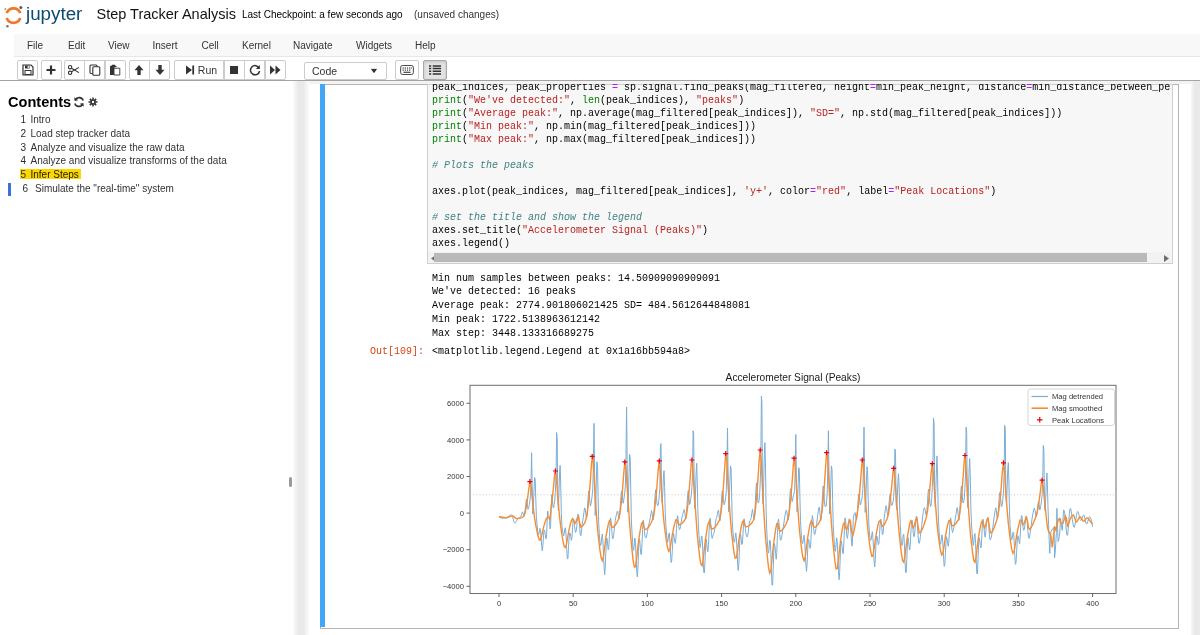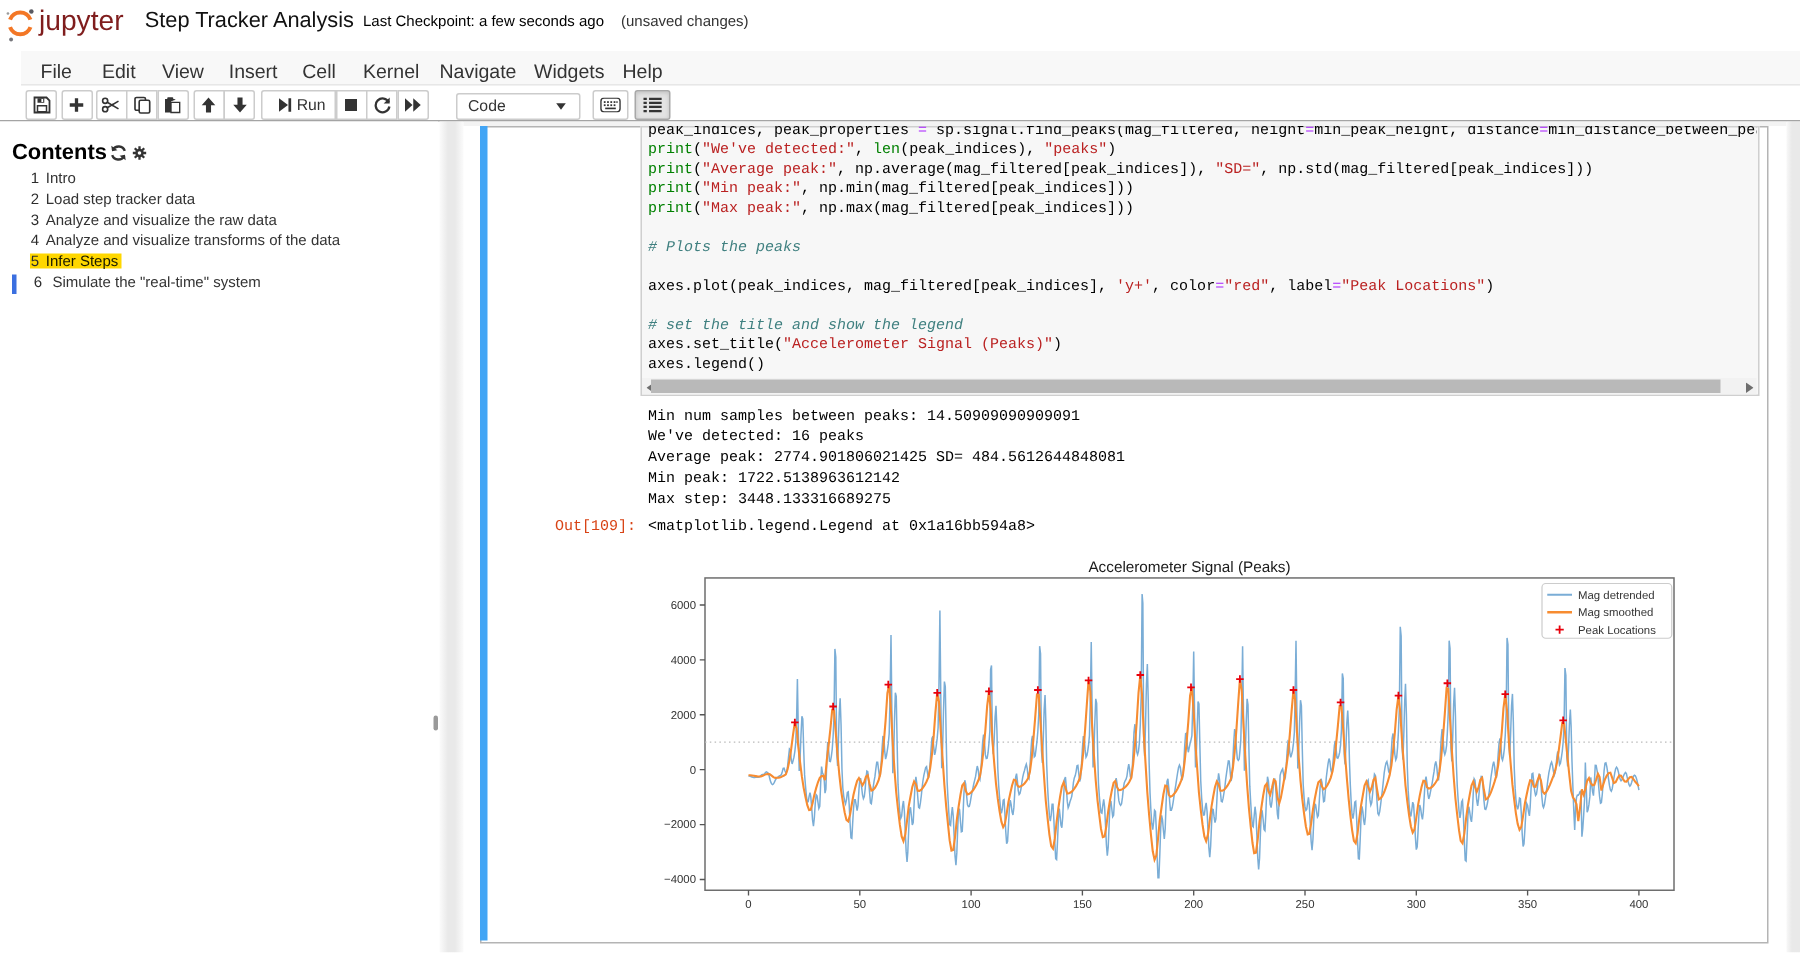--- a/index.html
+++ b/index.html
@@ -4,21 +4,21 @@
 <style>
 * { margin:0; padding:0; box-sizing:border-box; }
 html,body { width:1200px; height:635px; overflow:hidden; background:#fff;
   font-family:"Liberation Sans", sans-serif; }
 .abs { position:absolute; }
 #page { position:relative; width:1200px; height:635px; }
 
 
 #menubar { left:14px; top:34px; width:1186px; height:23px; background:#f8f8f8;
   border-bottom:1px solid #e7e7e7; }
-.mitem { position:absolute; top:5px; font-size:13px; color:#333; }
+.mitem { position:absolute; top:5px; font-size:10px; color:#333; }
 #toolbar-sep { left:0; top:80px; width:1200px; height:1px; background:#a4a4a4; }
 .btn { position:absolute; top:60px; height:20px; background:#fff;
   border:1px solid #ccc; border-radius:2px; }
 .btn svg { position:absolute; left:50%; top:50%; transform:translate(-50%,-50%); }
 
 
 #sidebar { left:0; top:81px; width:292px; height:554px; background:#fff; }
 .toc-item { position:absolute; font-size:10px; color:#333; }
 .toc-num { color:#2c2c2c; }
 
@@ -42,21 +42,21 @@
 <body>
 <div id="page">
 
   <svg class="abs" style="left:2px;top:3px" width="24" height="26" viewBox="0 0 24 26">
     <path d="M3.42 9.66 A8.6 8.6 0 0 1 19.58 9.66 L17.04 10.58 A5.9 5.9 0 0 0 5.96 10.58 Z" fill="#f37726"></path>
     <path d="M3.42 15.54 A8.6 8.6 0 0 0 19.58 15.54 L17.04 14.62 A5.9 5.9 0 0 1 5.96 14.62 Z" fill="#f37726"></path>
     <circle cx="18.9" cy="4.6" r="1.5" fill="#595961"></circle>
     <circle cx="5.4" cy="23.3" r="1.3" fill="#77777c"></circle>
     <circle cx="3.3" cy="6.0" r="0.9" fill="#9a9a9a"></circle>
   </svg>
-  <div class="abs" style="left:26px;top:2.5px;font-size:18.8px;color:#7f1d1d;">jupyter</div>
+  <div class="abs" style="left:26px;top:2.5px;font-size:18.8px;color:#0c4a6e;">jupyter</div>
   <div class="abs" style="left:96.5px;top:5.5px;font-size:14.5px;color:#111;">Step Tracker Analysis</div>
   <div class="abs" style="left:242px;top:9px;font-size:10px;color:#000;">Last Checkpoint: a few seconds ago</div>
   <div class="abs" style="left:414px;top:9px;font-size:10px;color:#333;">(unsaved changes)</div>
 
   <div id="menubar" class="abs"></div>
   <div class="mitem" style="left:27px;top:40px;">File</div>
   <div class="mitem" style="left:68px;top:40px;">Edit</div>
   <div class="mitem" style="left:108px;top:40px;">View</div>
   <div class="mitem" style="left:152.5px;top:40px;">Insert</div>
   <div class="mitem" style="left:201.5px;top:40px;">Cell</div>

